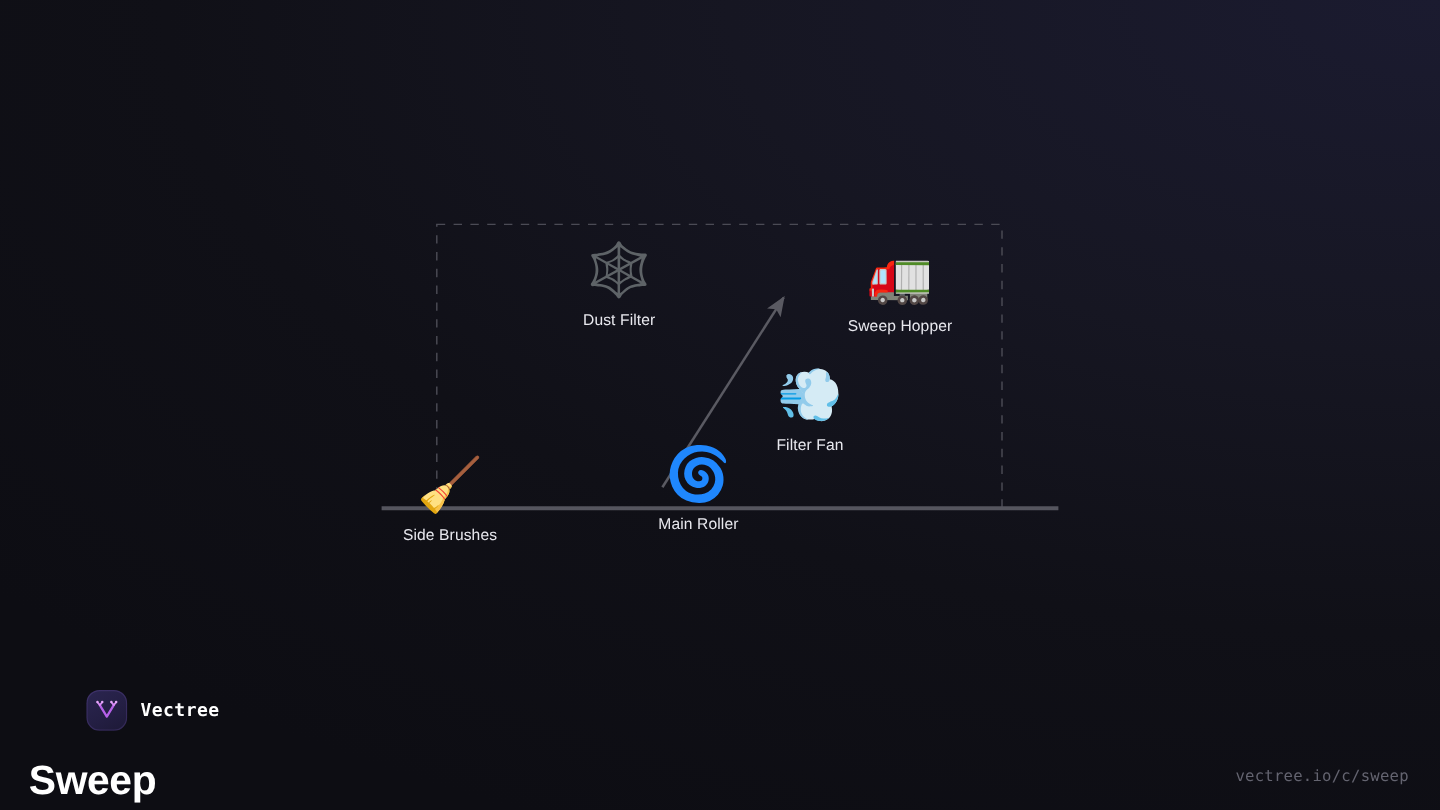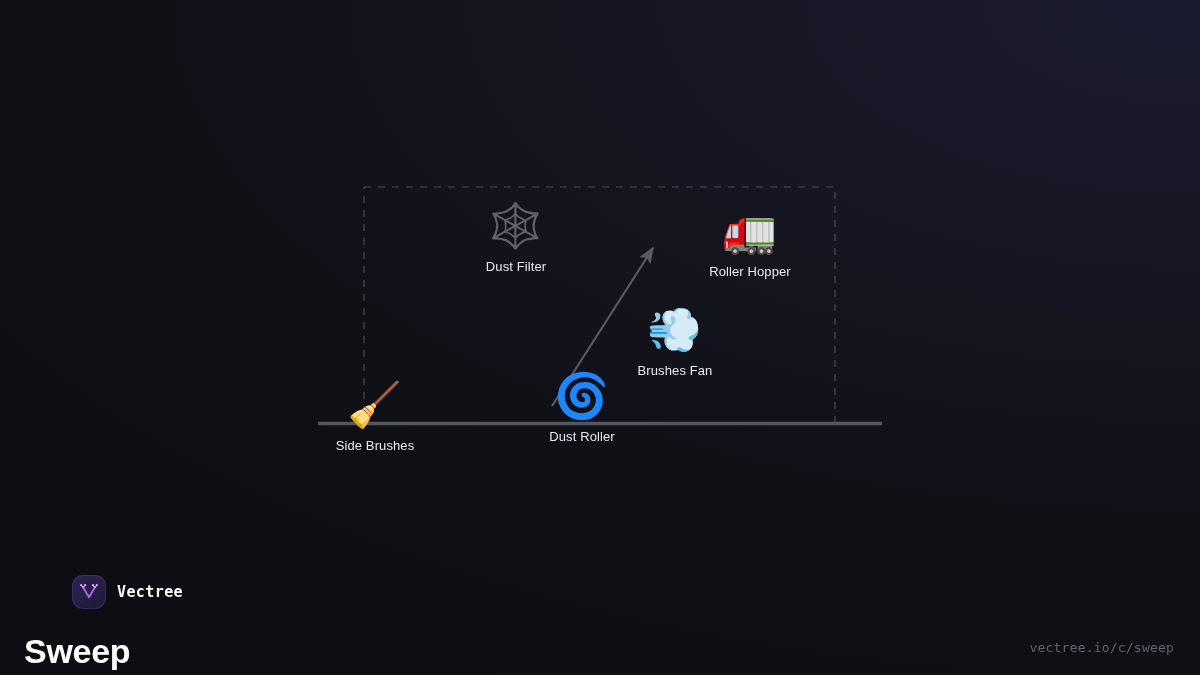--- a/index.html
+++ b/index.html
@@ -134,31 +134,31 @@
       <line x1="552" y1="406" x2="653" y2="248" stroke="#5a5a62" stroke-width="2.1" marker-end="url(#arrowhead)"></line>
     </svg>
 
     <div class="node" style="left:516px; top:238px;">
       <div class="node-icon">🕸️</div>
       <div class="node-label">Dust Filter</div>
     </div>
 
     <div class="node" style="left:750px; top:243px;">
       <div class="node-icon">🚛</div>
-      <div class="node-label">Roller Hopper</div>
+      <div class="node-label">Sweep Hopper</div>
     </div>
 
     <div class="node" style="left:675px; top:342px;">
       <div class="node-icon">💨</div>
-      <div class="node-label">Brushes Fan</div>
+      <div class="node-label">Filter Fan</div>
     </div>
 
     <div class="node" style="left:582px; top:408px;">
       <div class="node-icon">🌀</div>
-      <div class="node-label">Dust Roller</div>
+      <div class="node-label">Main Roller</div>
     </div>
 
     <div class="node" style="left:375px; top:417px;">
       <div class="node-icon">🧹</div>
       <div class="node-label">Side Brushes</div>
     </div>
 
   </div>
 
   <div id="footer-brand">

